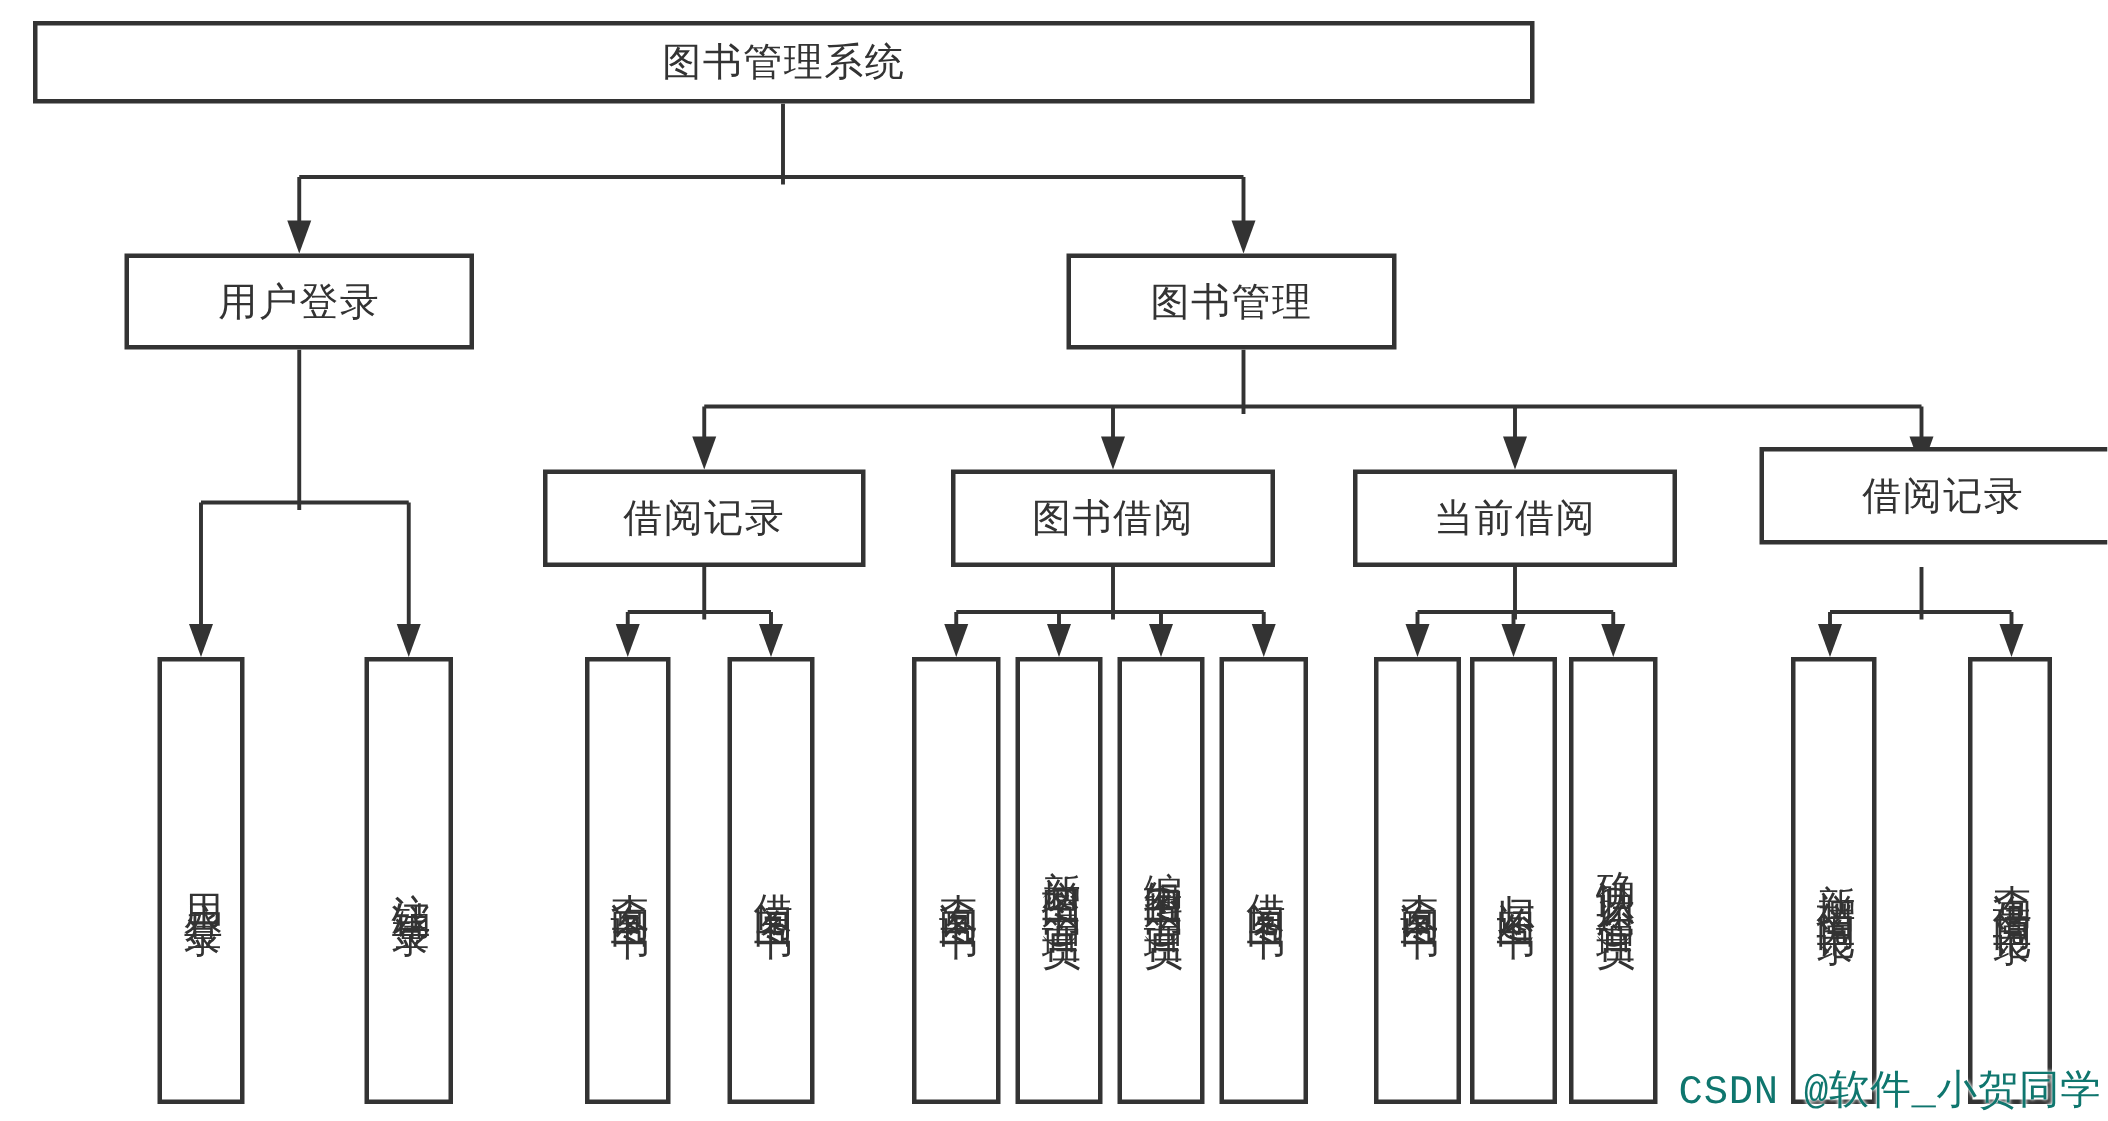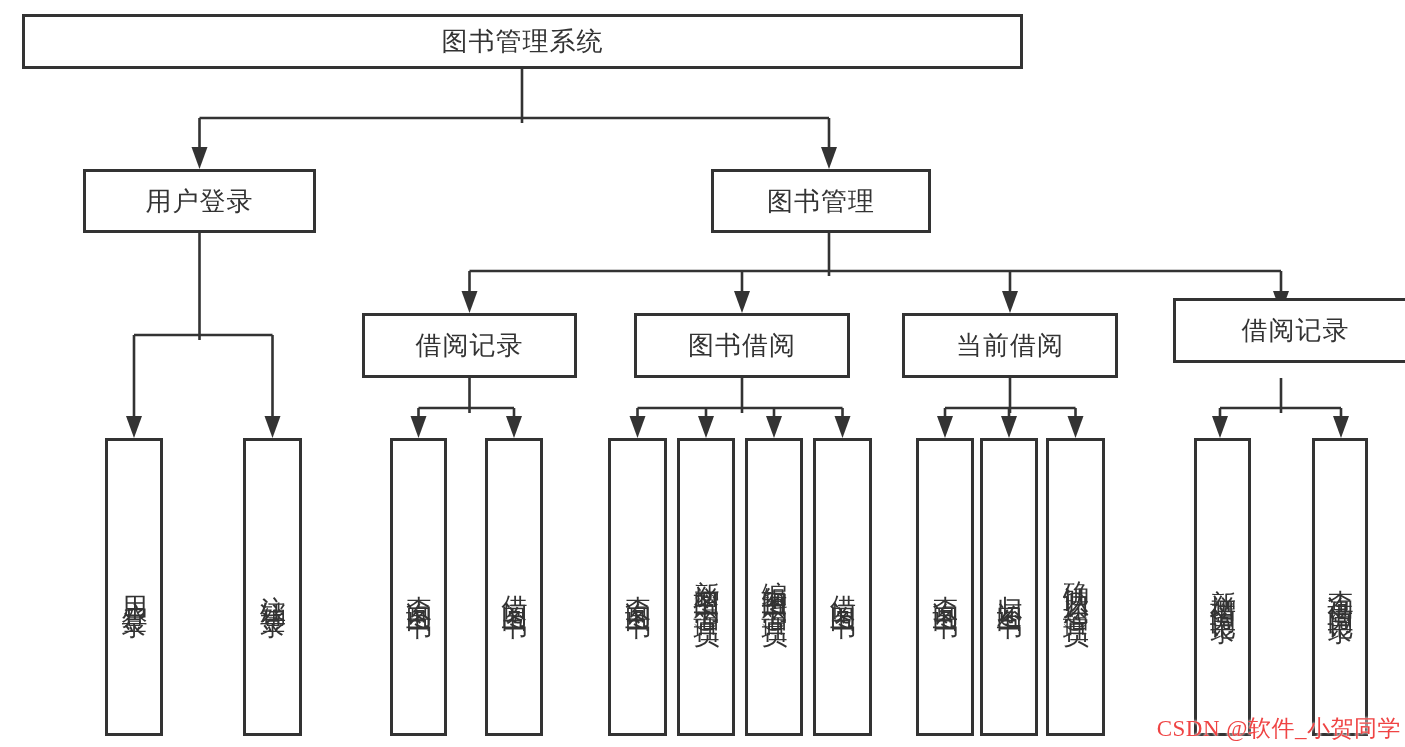--- a/index.html
+++ b/index.html
@@ -2,21 +2,21 @@
 <html><head>
 <meta charset="utf-8">
 <style>
   html, body { margin: 0; padding: 0; background: #ffffff; }
   #stage {
     position: relative;
     width: 1405px;
     height: 747px;
     background: #ffffff;
     overflow: hidden;
-    font-family: Liberation Serif, serif;
+    font-family: Liberation Mono, monospace;
   }
   #connectors {
     position: absolute;
     left: 0; top: 0;
     width: 1405px; height: 747px;
     pointer-events: none;
   }
   .node {
     position: absolute;
     box-sizing: border-box;
@@ -38,22 +38,22 @@
     text-orientation: mixed;
     font-size: 26px;
     letter-spacing: 6px;
     line-height: 1;
     white-space: nowrap;
   }
   #watermark {
     position: absolute;
     right: 4px;
     bottom: 3px;
-    font-size: 23px;
-    color: #ef4444;
+    font-size: 27px;
+    color: #0f766e;
     letter-spacing: 0.5px;
     white-space: nowrap;
     text-shadow: 0 0 3px #ffffff, 0 0 2px #ffffff;
   }
 </style>
 </head>
 <body>
 
 <div id="stage">
 

